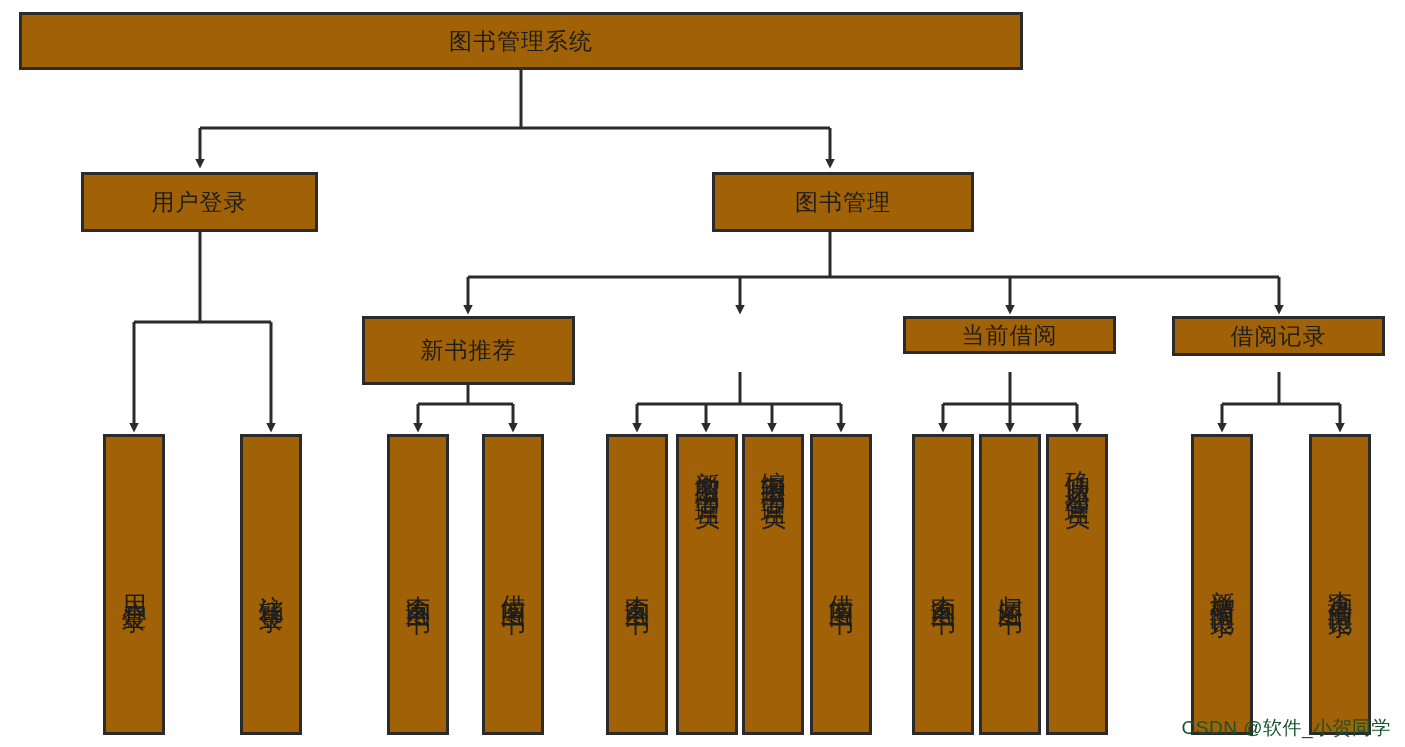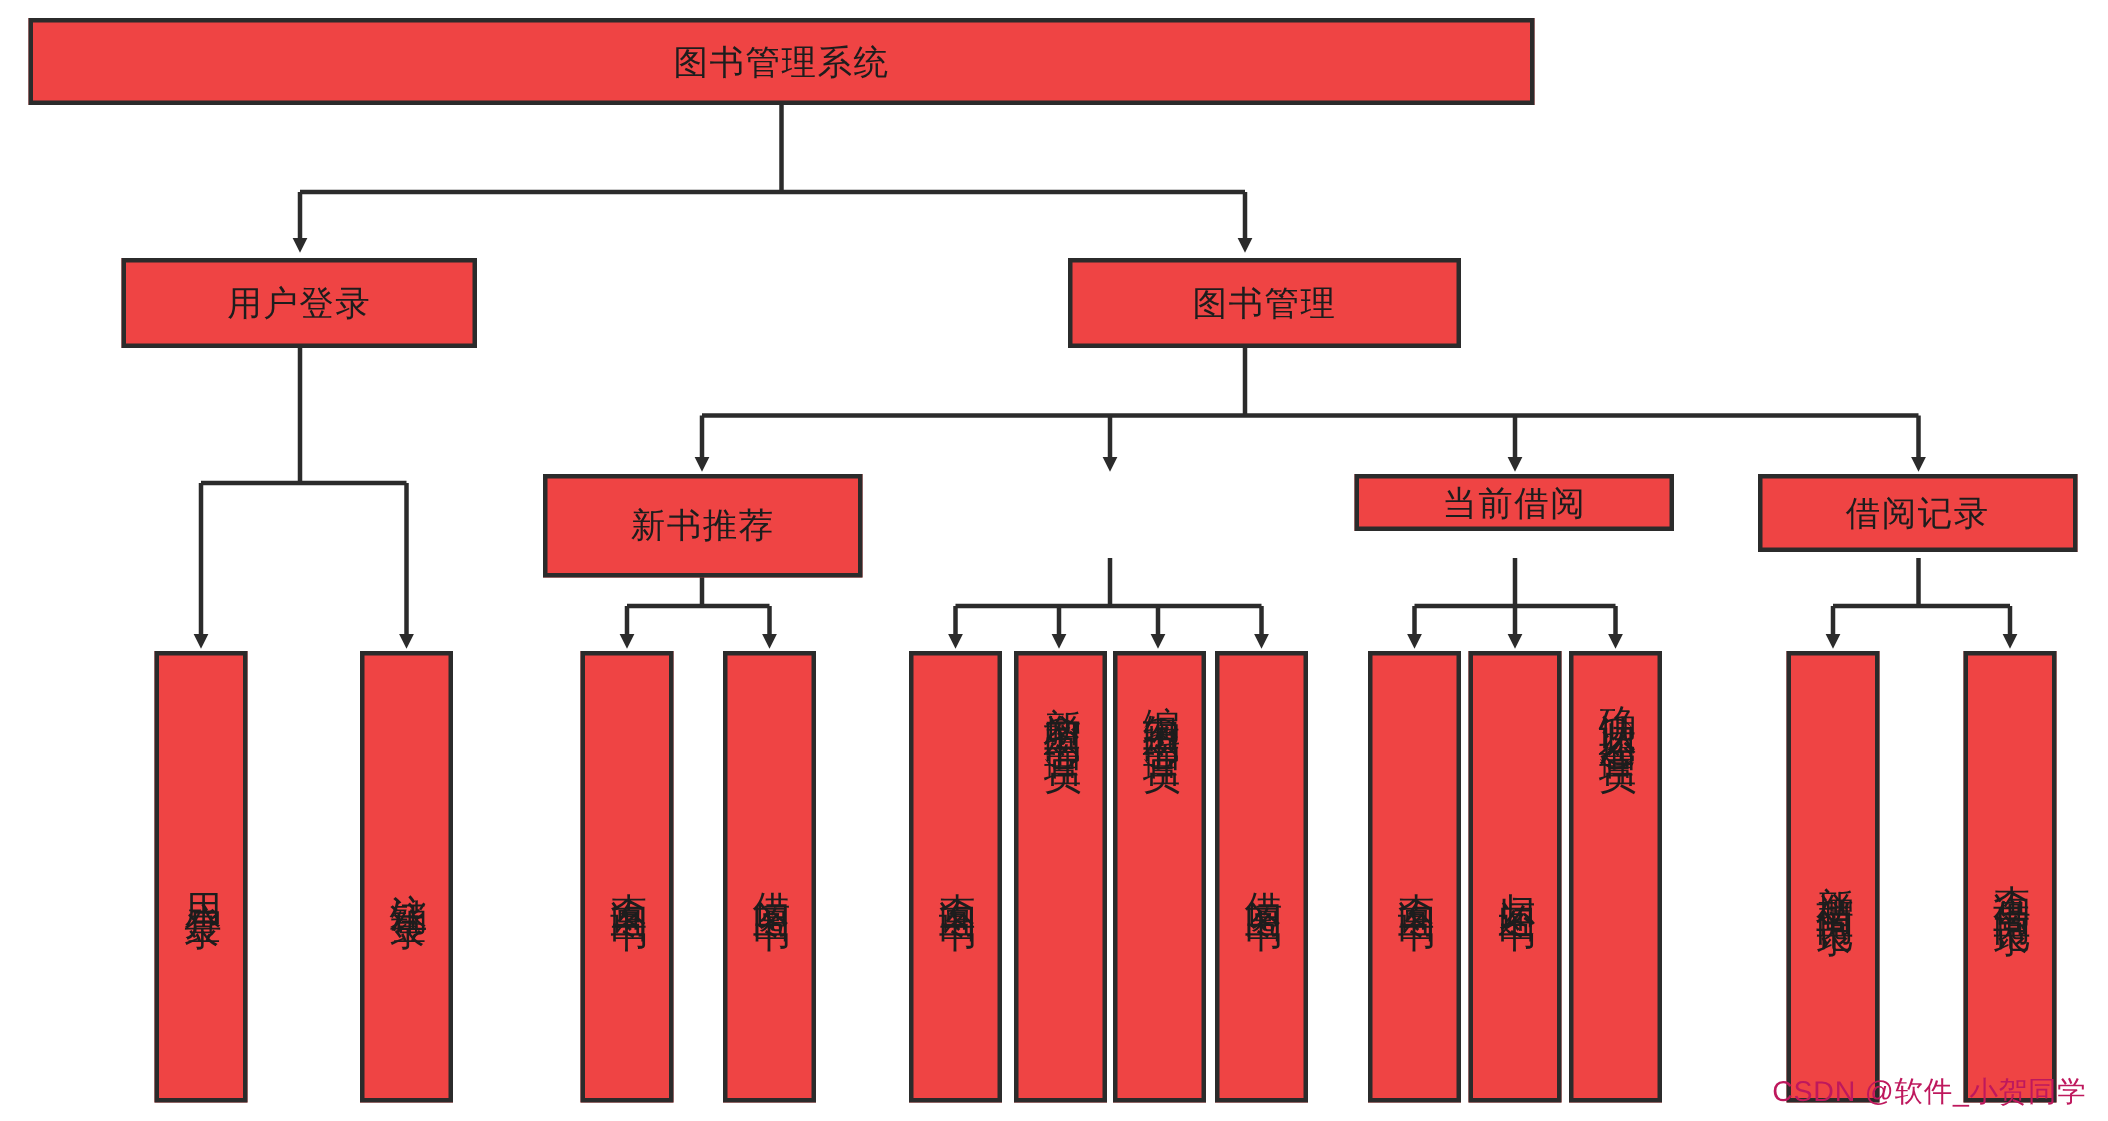--- a/index.html
+++ b/index.html
@@ -11,21 +11,21 @@
     overflow:hidden;
     position:relative;
   }
   #diagram{
     position:absolute;left:0;top:0;width:1405px;height:747px;
   }
   
   .node{
     position:absolute;
     box-sizing:border-box;
-    background:#ef4444;
+    background:#a16207;
     border:3px solid #2b2b2b;
     display:flex;
     align-items:center;
     justify-content:center;
     color:#1d1d1d;
     z-index:3;
   }
   .node.h{
     font-size:23px;
     letter-spacing:1px;
@@ -50,21 +50,21 @@
   .node.v.mid{ padding-top:0; align-items:center; }
 
   .svg-layer{
     position:absolute;left:0;top:0;width:1405px;height:747px;
     z-index:1;pointer-events:none;
   }
   .watermark{
     position:absolute;
     right:14px;bottom:6px;
     font-size:19px;
-    color:#be185d;
+    color:#14532d;
     letter-spacing:0.5px;
     z-index:9;
     white-space:nowrap;
   }
 </style>
 </head>
 <body>
 
 <div id="diagram">
 
@@ -132,21 +132,21 @@
 
   <div class="node h" style="left:362px;top:316px;width:213px;height:69px;">
     <span>新书推荐</span>
   </div>
 
 
   <div class="node h" style="left:903px;top:316px;width:213px;height:38px;">
     <span>当前借阅</span>
   </div>
 
-  <div class="node h" style="left:1172px;top:316px;width:213px;height:52px;">
+  <div class="node h" style="left:1172px;top:316px;width:213px;height:40px;">
     <span>借阅记录</span>
   </div>
 
   <div class="node v mid" style="left:103px;top:434px;width:62px;height:301px;">
     <span class="vtext">用户登录</span>
   </div>
 
   <div class="node v mid" style="left:240px;top:434px;width:62px;height:301px;">
     <span class="vtext">注销登录</span>
   </div>

